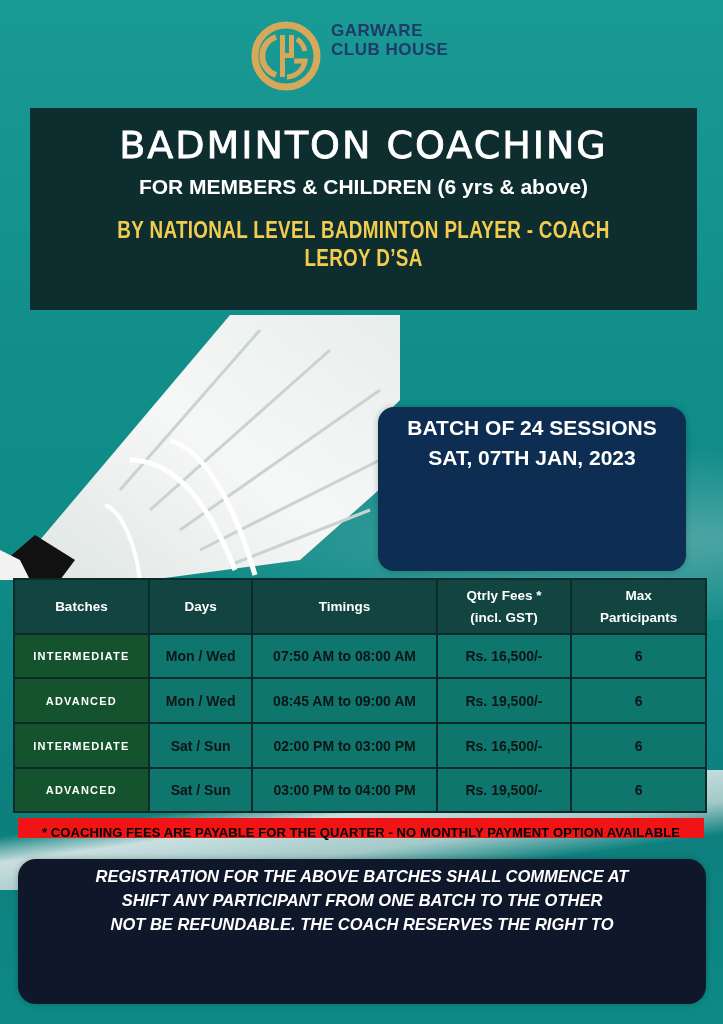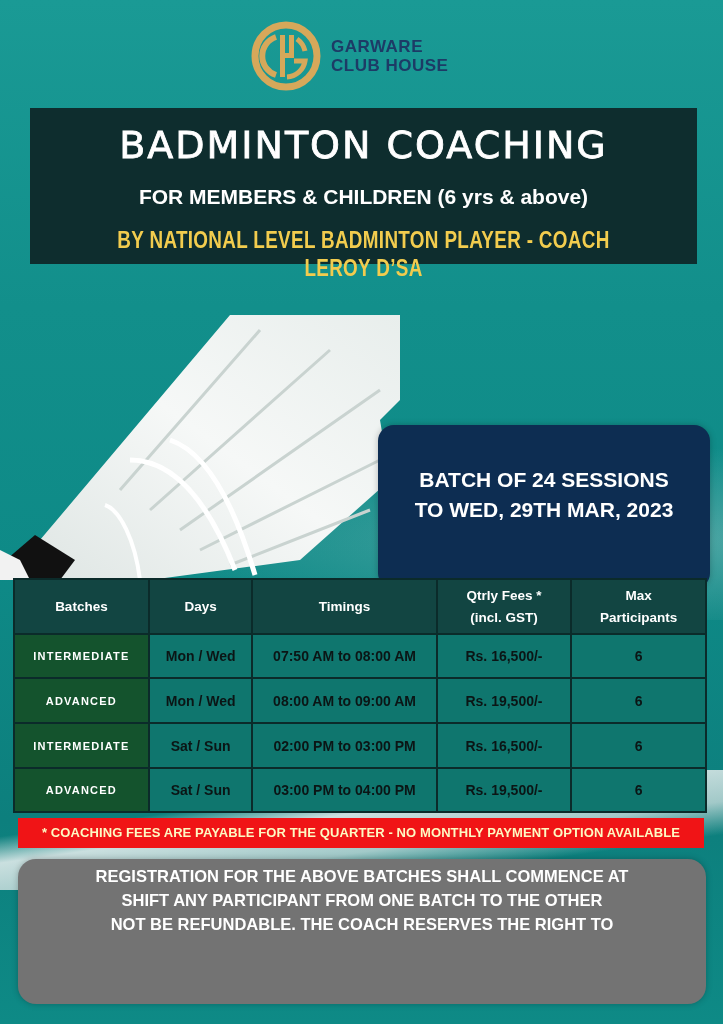--- a/index.html
+++ b/index.html
@@ -19,67 +19,66 @@
       background: linear-gradient(172deg, transparent 0%, transparent 30%, rgba(235,240,240,0.85) 42%, rgba(225,232,232,0.7) 60%, transparent 75%);
     }
     .streak-2 {
       top: 420px; height: 200px;
       background: radial-gradient(ellipse at 90% 60%, rgba(200,220,220,0.35), transparent 55%);
     }
 
     
     .logo {
       position: absolute; left: 251px; top: 21px;
-      display: flex; align-items: center; gap: 10px;
+      display: flex; align-items: flex-start; gap: 10px;
     }
     .logo-mark { width: 70px; height: 70px; }
     .logo-text {
       color: #1d3b66; font-weight: 700; font-size: 17px; line-height: 19px;
       letter-spacing: 0.5px;
     }
 
     
     .title-block {
-      position: absolute; left: 30px; top: 108px; width: 667px; height: 156px;
+      position: absolute; left: 30px; top: 108px; width: 667px; height: 202px;
       background: #0e2d2e;
       text-align: center;
       color: #ffffff;
     }
     .title-main {
       font-family: "DejaVu Sans", sans-serif;
       font-size: 38px; font-weight: 400; letter-spacing: 2px;
       margin-top: 14px; line-height: 46px;
       -webkit-text-stroke: 0.8px #ffffff;
     }
     .title-sub1 {
       font-size: 18px; font-weight: 900; margin-top: 10px; line-height: 22px;
       letter-spacing: 0.2px;
     }
     .title-sub2 {
-      font-size: 21px; font-weight: 700; margin-top: 16px; line-height: 26px;
+      font-size: 21px; font-weight: 700; margin-top: 6px; line-height: 26px;
     }
     .title-coach {
       color: #f2cc4e; font-weight: 700; font-size: 23px; line-height: 28px;
       margin-top: 16px; letter-spacing: 0.4px;
       transform: scaleX(0.82); transform-origin: center;
     }
 
     
     .shuttle {
       position: absolute; left: 0; top: 310px; width: 400px; height: 270px;
     }
 
     
     .batch-box {
-      position: absolute; left: 378px; top: 407px; width: 332px; height: 164px;
+      position: absolute; left: 378px; top: 407px; width: 308px; height: 164px;
       background: #0d2d52; border-radius: 16px;
       color: #ffffff; text-align: center; font-weight: 700;
-      padding-top: 40px;
+      padding-top: 6px;
       box-shadow: 0 0 6px rgba(0,0,0,0.25);
-      margin-top: 18px;
     }
     .batch-box .bl { font-size: 21px; line-height: 30px; }
 
     
     .schedule {
       position: absolute; left: 13px; top: 578px; width: 694px;
       border-collapse: collapse;
       border: 2px solid #eab308;
     }
     .schedule th, .schedule td {
@@ -92,33 +91,34 @@
     .schedule td {
       background: #0f766e; color: #0b1515; font-size: 14px; height: 44px;
     }
     .schedule td.batch-cell {
       background: #14532d; color: #ffffff; font-size: 11px; letter-spacing: 1.2px;
     }
     .schedule tr:nth-child(3) td, .schedule tr:nth-child(4) td { height: 45px; }
 
     
     .notice {
-      position: absolute; left: 18px; top: 818px; width: 686px; height: 30px;
-      background: #f01416; color: #fef9c3;
+      position: absolute; left: 18px; top: 818px; width: 686px; height: 20px;
+      background: #f01416; color: #000000;
       font-weight: 700; font-size: 13px; line-height: 30px; text-align: center;
       letter-spacing: 0.1px;
     }
 
     
     .reg-box {
       position: absolute; left: 18px; top: 859px; width: 688px; height: 145px;
-      background: #737373; border-radius: 18px;
+      background: #0f172a; border-radius: 18px;
       color: #ffffff; font-weight: 700; font-size: 16.5px; line-height: 24px;
       text-align: center; padding-top: 5px;
       box-shadow: 0 0 6px rgba(0,0,0,0.25);
+      font-style: italic;
     }
     .reg-box .hl { color: #f5dc14; }
   </style>
 </head>
 <body>
 
 <div class="bg-streak streak-2"></div>
 <div class="bg-streak streak-1"></div>
 
 <div class="logo">
@@ -155,21 +155,21 @@
   <path d="M120 180 L260 20 M150 200 L330 40 M180 220 L380 80 M200 240 L380 150 M230 255 L370 200" stroke="#c9d3d0" stroke-width="3" fill="none"></path>
   <path d="M130 150 C160 150 200 170 235 260" stroke="#ffffff" stroke-width="5" fill="none"></path>
   <path d="M170 130 C200 140 230 180 255 265" stroke="#ffffff" stroke-width="5" fill="none"></path>
   <path d="M105 195 C120 200 135 230 140 270" stroke="#ffffff" stroke-width="4" fill="none"></path>
   <path d="M0 255 L35 225 L75 250 L60 270 L0 270 Z" fill="#111111"></path>
   <path d="M0 270 L0 240 L20 250 L30 270 Z" fill="#f2f2f2"></path>
 </svg>
 
 <div class="batch-box">
   <div class="bl">BATCH OF 24 SESSIONS</div>
-  <div class="bl">TO WED, 29TH MAR, 2023</div>
+  <div class="bl">SAT, 07TH JAN, 2023</div>
 </div>
 
 <table class="schedule">
   <colgroup>
     <col style="width:135px">
       <col style="width:104px">
       <col style="width:185px">
       <col style="width:135px">
       <col style="width:135px">
   </colgroup>
@@ -190,21 +190,21 @@
   <tr>
     <td class="batch-cell">INTERMEDIATE</td>
     <td>Mon / Wed</td>
     <td>07:50  AM to 08:00 AM</td>
     <td>Rs. 16,500/-</td>
     <td>6</td>
   </tr>
   <tr>
     <td class="batch-cell">ADVANCED</td>
     <td>Mon / Wed</td>
-    <td>08:00  AM to 09:00 AM</td>
+    <td>08:45  AM to 09:00 AM</td>
     <td>Rs. 19,500/-</td>
     <td>6</td>
   </tr>
   <tr>
     <td class="batch-cell">INTERMEDIATE</td>
     <td>Sat / Sun</td>
     <td>02:00 PM to 03:00 PM</td>
     <td>Rs. 16,500/-</td>
     <td>6</td>
   </tr>

